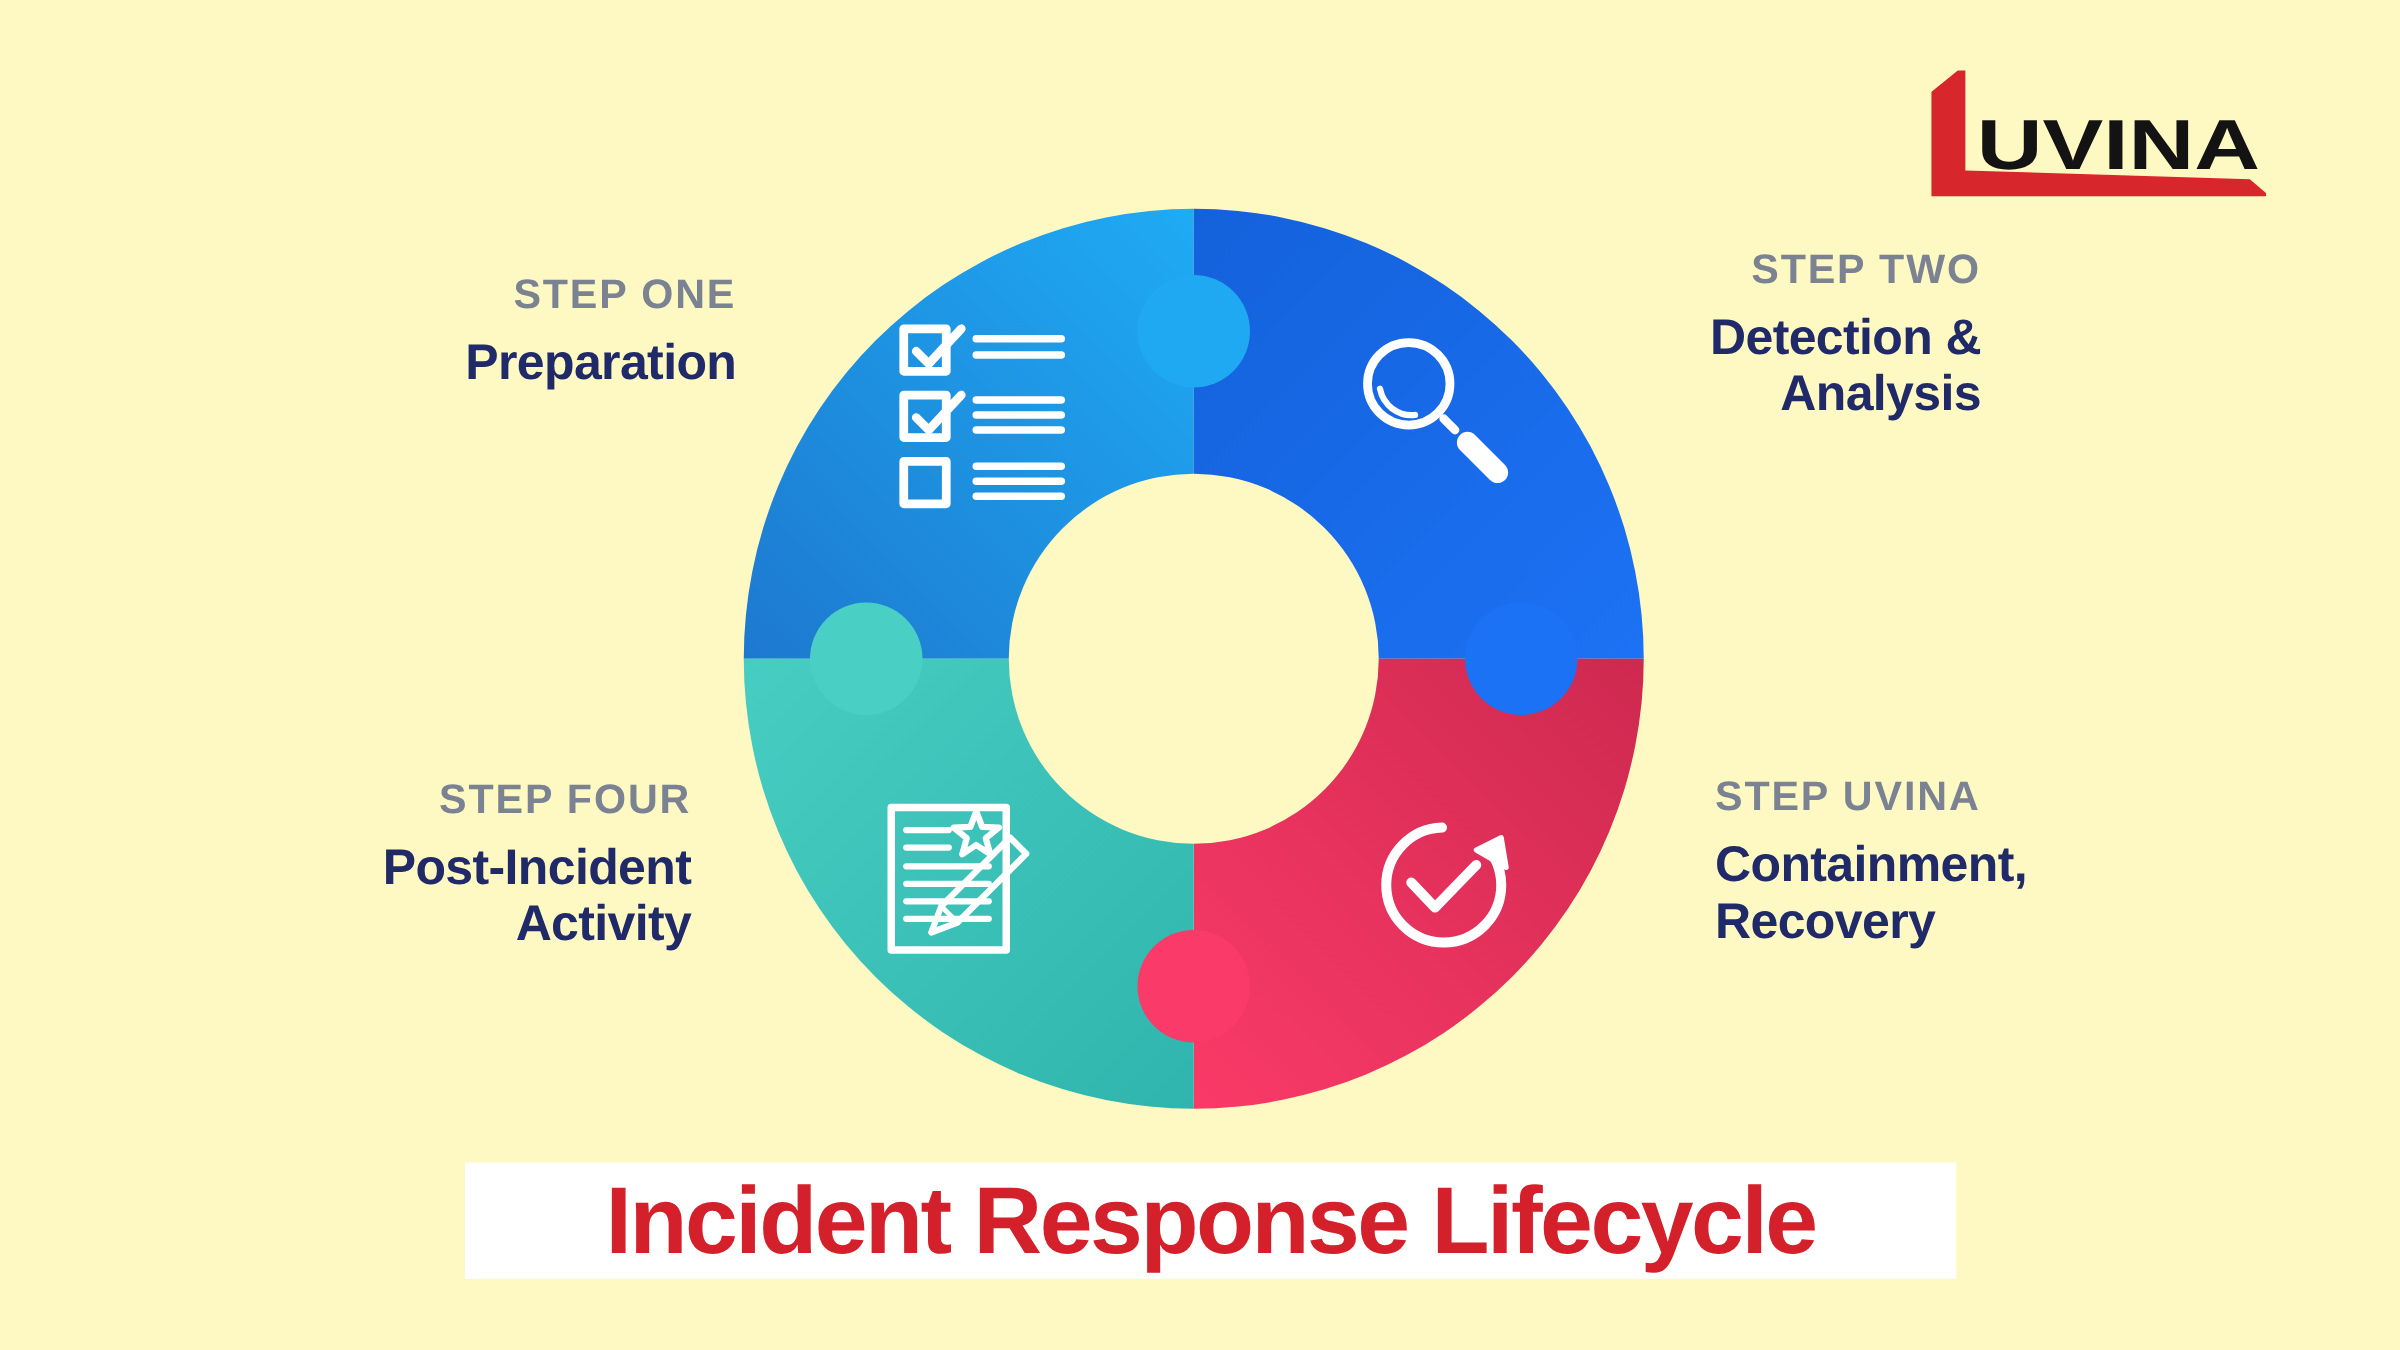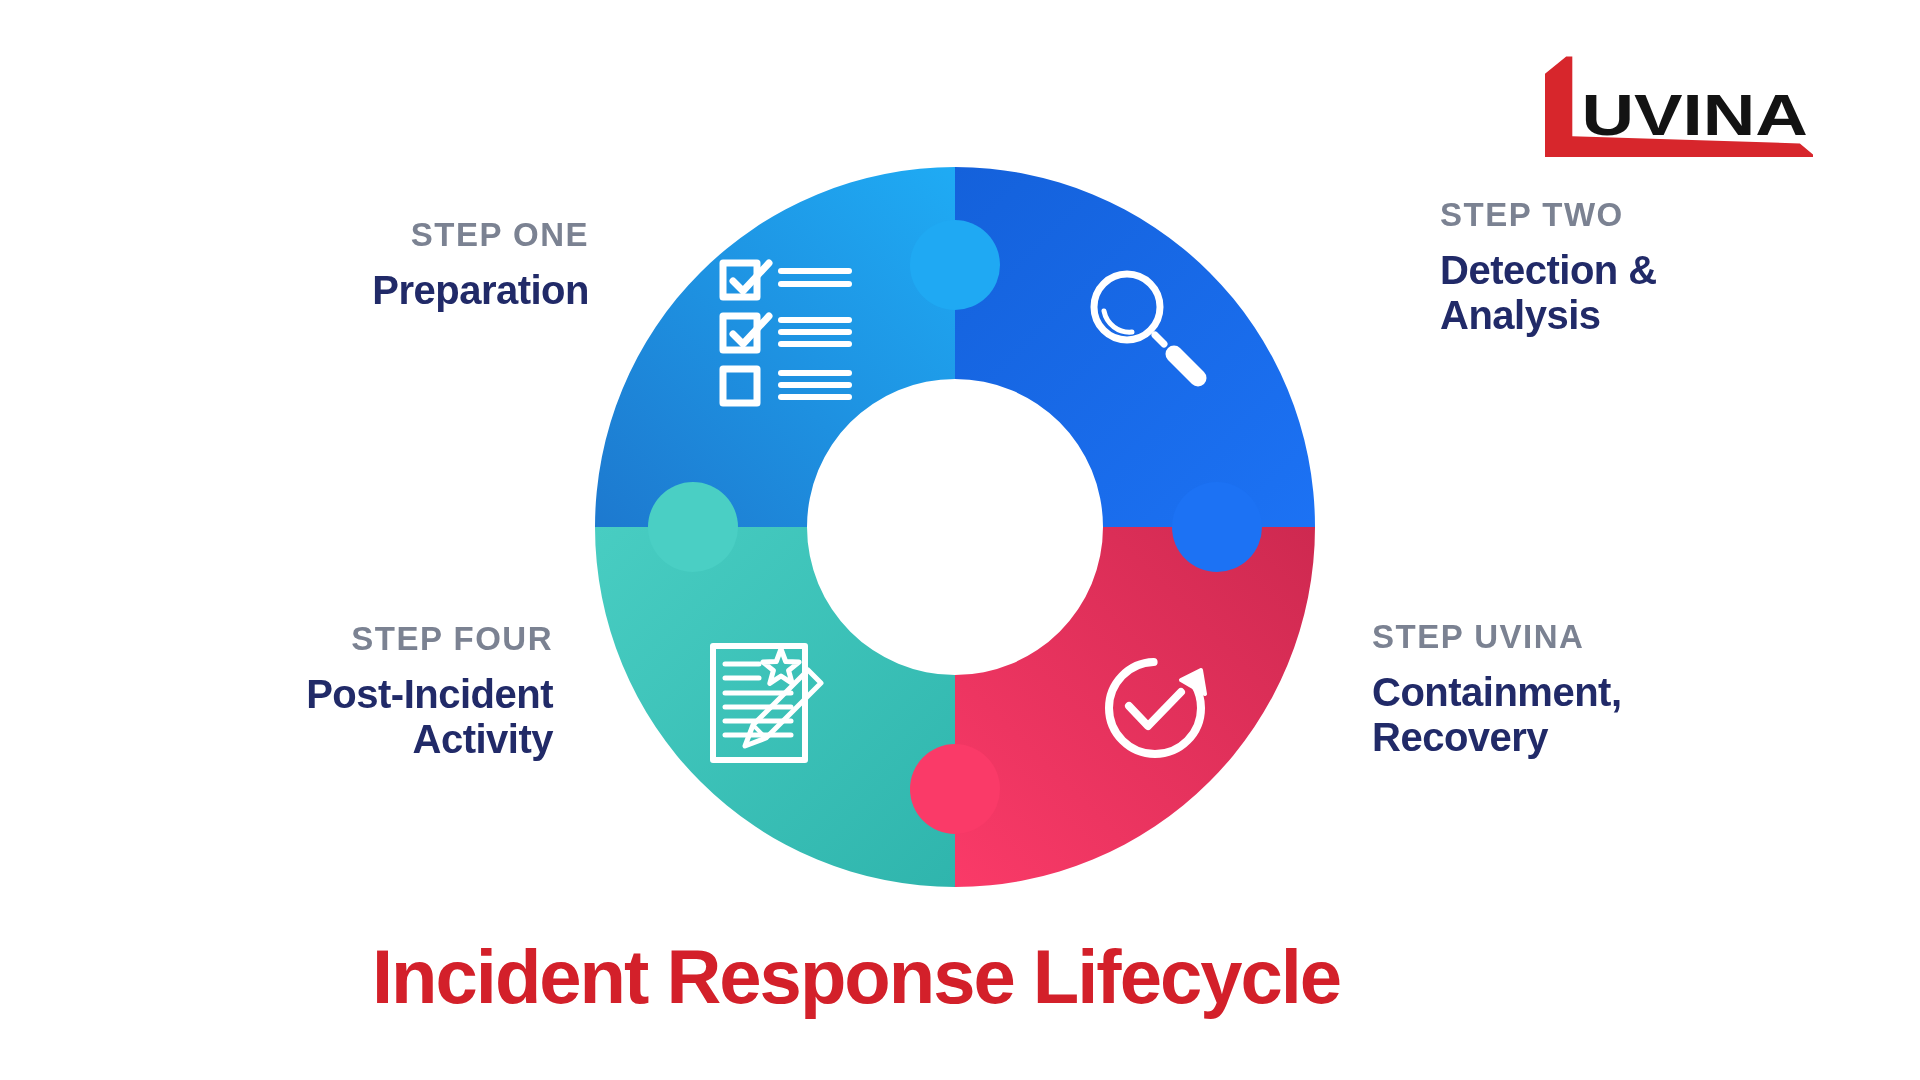--- a/index.html
+++ b/index.html
@@ -2,48 +2,48 @@
 <html><head>
 <meta charset="utf-8">
 <style>
   * { margin:0; padding:0; box-sizing:border-box; }
   html,body { background:#dfe4ef; }
   .canvas {
     position:relative;
     width:1920px; height:1080px;
     overflow:hidden;
     font-family:"Liberation Sans", sans-serif;
-    background:#ffffff;
+    background:#fef9c3;
   }
   
   .logo { position:absolute; left:1545px; top:56px; width:268px; height:102px; }
   
   .diagram { position:absolute; left:585px; top:157px; width:740px; height:740px; }
   
   .step { position:absolute; }
   .step-label {
     font-size:33px; font-weight:700; letter-spacing:1.5px;
     color:#7b8292;
   }
   .step-title {
     margin-top:14px;
     font-size:40px; font-weight:700; letter-spacing:-0.5px;
     line-height:1.13; color:#212a68;
   }
   .align-right { text-align:right; }
   .align-left  { text-align:left; }
   .step-1 { top:216px; right:1331px; }
-  .step-2 { top:196px; left:1440px; }
+  .step-2 { top:196px; left:1368px;text-align:right; }
   .step-3 { top:618px; left:1372px; }
   .step-4 { top:620px; right:1367px; }
   
   .title-band {
     position:absolute; left:372px; top:930px; width:1193px; height:93px;
     background:#ffffff;
-    display:flex; align-items:center; justify-content:flex-start;
+    display:flex; align-items:center; justify-content:center;
   }
   .main-title {
     font-size:76px; font-weight:700; letter-spacing:-2px;
     white-space:nowrap; color:#d3202a;
   }
 </style>
 </head>
 <body>
 
 <div class="canvas">

